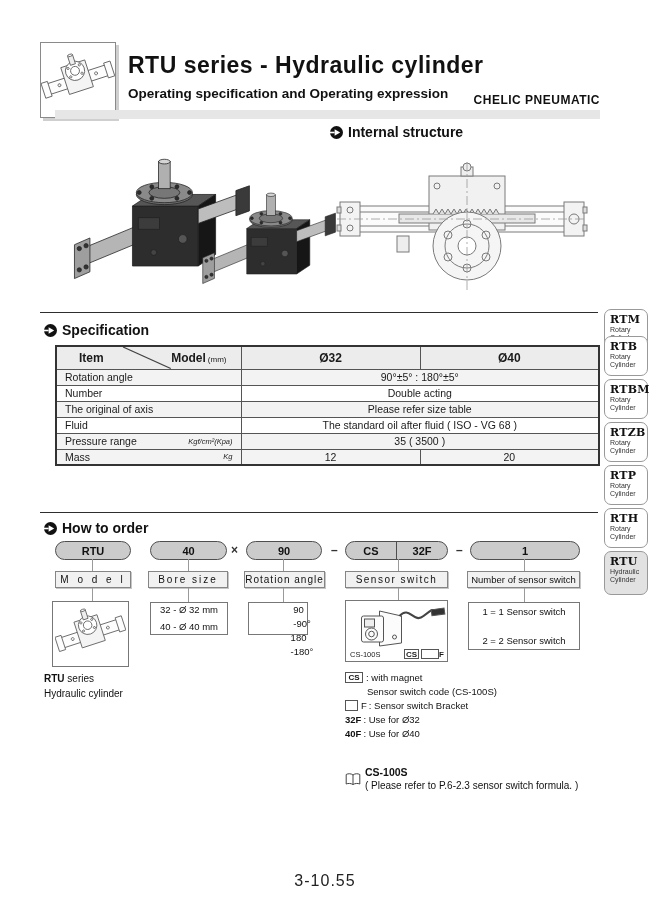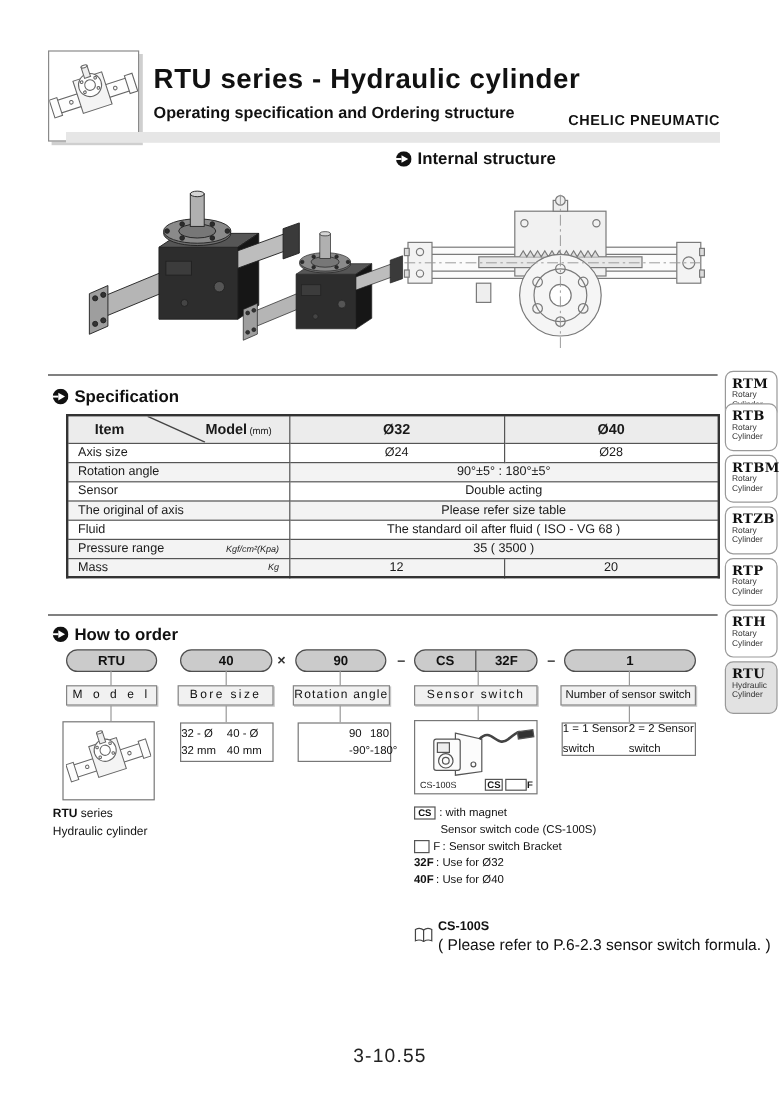--- a/index.html
+++ b/index.html
@@ -41,38 +41,38 @@
   
   .pill{position:absolute;top:541px;height:19px;background:#cbcbcb;border:1.5px solid #4e4e4e;border-radius:10px;
         display:flex;align-items:center;justify-content:center;font-weight:bold;font-size:11px;box-sizing:border-box;color:#111;}
   .pill .cell{flex:1;display:flex;align-items:center;justify-content:center;height:100%;}
   .pill .cell+.cell{border-left:1.2px solid #4e4e4e;}
   .sep{position:absolute;top:543px;font-weight:bold;font-size:12px;color:#333;}
   .olabel{position:absolute;top:571px;height:17px;background:#f1f1f1;border:1px solid #858585;box-shadow:1px 1px 0 #c6c6c6;
           display:flex;align-items:center;justify-content:center;font-size:10px;box-sizing:border-box;color:#111;}
   .vline{position:absolute;width:0;border-left:1.5px solid #9a9a9a;}
   .obox{position:absolute;background:#fff;border:1px solid #777;box-sizing:border-box;}
-  .opt-text{display:flex;flex-direction:row;align-items:center;justify-content:center;font-size:9.5px;line-height:14px;color:#111;}
+  .opt-text{display:flex;flex-direction:column;align-items:center;justify-content:space-between;font-size:9.5px;line-height:14px;color:#111;}
   .caption{position:absolute;left:44px;top:671px;font-size:10px;line-height:15px;color:#111;}
   .sensor-tags{position:absolute;right:3px;bottom:2px;display:flex;align-items:center;gap:0;font-size:8px;font-weight:bold;}
   .minibox{display:inline-block;border:1px solid #555;height:10px;line-height:10px;text-align:center;background:#fff;box-sizing:border-box;}
   .sensor-model{position:absolute;left:4px;bottom:2px;font-size:7.5px;color:#222;}
 
   .notes{position:absolute;left:345px;top:670px;width:245px;font-size:9.5px;line-height:13px;color:#111;}
   .notes .row{display:flex;align-items:center;margin-top:1px;}
   .cbox{display:inline-block;width:16px;height:9px;border:1px solid #555;background:#fff;margin-right:3px;flex:0 0 auto;box-sizing:content-box;}
   .cbox.cs{width:auto;min-width:14px;padding:0 1px;font-size:8px;font-weight:bold;line-height:9px;text-align:center;}
   .indent{margin-left:22px;margin-top:1px;}
   .gap{margin-top:6px;}
   .code-pre{font-weight:normal;margin-right:2px;}
 
   .refblock{position:absolute;left:345px;top:766px;display:flex;gap:4px;}
   .refblock svg{width:16px;height:15px;margin-top:6px;}
   .ref-title{font-size:10.5px;font-weight:bold;color:#111;}
-  .ref-note{font-size:13px;color:#111;margin-top:2px;}
+  .ref-note{font-size:10px;color:#111;margin-top:2px;}
 
   
   .tab{position:absolute;left:604px;width:44px;height:40px;background:#fff;border:1px solid #999;border-radius:7px;
        box-sizing:border-box;padding:3px 0 0 5px;cursor:pointer;}
   .tab .code{font-family:"DejaVu Serif",serif;font-weight:bold;font-size:11px;letter-spacing:.3px;color:#111;}
   .tab .l{font-size:7px;line-height:8px;color:#333;}
   .tab.active{background:#e2e2e2;height:44px;}
 
   .footer{position:absolute;left:250px;top:872px;width:150px;text-align:center;font-size:16px;letter-spacing:1px;color:#222;}
 </style>
@@ -141,21 +141,21 @@
 </svg>
 
 <div class="page">
 
   <div class="logo-box">
     <svg>
         <use href="#iso-cyl"></use>
       </svg>
   </div>
   <div class="title">RTU series  -  Hydraulic cylinder</div>
-  <div class="subtitle">Operating specification and Ordering structure</div>
+  <div class="subtitle">Operating specification and Operating expression</div>
   <div class="brand">CHELIC PNEUMATIC</div>
   <div class="band"></div>
 
   <div class="sec-head" style="left:330px;top:124px;">
     <svg>
         <use href="#play"></use>
       </svg>
     <span>Internal structure</span>
   </div>
 
@@ -225,41 +225,32 @@
           <line x1="36" y1="0" x2="62" y2="100" stroke="#444" stroke-width="4" vector-effect="non-scaling-stroke" style="stroke-width:1.2px"></line>
         </svg>
         <div class="corner-in">
           <span>Item</span>
           <span><b>Model</b><i class="cu">(mm)</i></span>
         </div>
       </td>
       <td class="thcol">Ø32</td>
       <td class="thcol">Ø40</td>
     </tr>
+    <tr class="alt">
+      <td class="ti">
+            <div class="ti-in">
+              <span>Rotation angle</span>
+            </div>
+          </td>
+      <td colspan="2">90°±5° : 180°±5°</td>
+    </tr>
     <tr>
       <td class="ti">
             <div class="ti-in">
-              <span>Axis size</span>
-            </div>
-          </td>
-      <td>Ø24</td>
-      <td>Ø28</td>
-    </tr>
-    <tr class="alt">
-      <td class="ti">
-            <div class="ti-in">
-              <span>Rotation angle</span>
-            </div>
-          </td>
-      <td colspan="2">90°±5° : 180°±5°</td>
-    </tr>
-    <tr>
-      <td class="ti">
-            <div class="ti-in">
-              <span>Sensor</span>
+              <span>Number</span>
             </div>
           </td>
       <td colspan="2">Double acting</td>
     </tr>
     <tr class="alt">
       <td class="ti">
             <div class="ti-in">
               <span>The original of axis</span>
             </div>
           </td>
@@ -341,21 +332,21 @@
   <div class="caption">
     <div><b>RTU</b><span> series</span></div>
     <div>Hydraulic cylinder</div>
   </div>
 
   <div class="obox opt-text" style="left:150px;top:602px;width:78px;height:33px;">
     <span>32 - Ø 32 mm</span>
     <span>40 - Ø 40 mm</span>
   </div>
 
-  <div class="obox opt-text" style="left:248px;top:602px;width:78px;height:33px;padding-left:48px;">
+  <div class="obox opt-text" style="left:248px;top:602px;width:60px;height:33px;padding-left:48px;">
     <span>90 -90°</span>
     <span>180 -180°</span>
   </div>
 
   <div class="obox" style="left:345px;top:600px;width:103px;height:62px;">
     <svg style="position:absolute;left:2px;top:2px;width:99px;height:44px;" viewBox="0 0 96 44">
       <g stroke="#555" fill="#fcfcfc" stroke-width="1">
         <polygon points="30,8 52,13 52,40 30,43"></polygon>
         <rect x="12" y="13" width="22" height="26" rx="2"></rect>
         <circle cx="22" cy="31" r="6"></circle>
@@ -367,21 +358,21 @@
       </g>
     </svg>
     <span class="sensor-model">CS-100S</span>
     <span class="sensor-tags">
       <span class="minibox" style="width:15px;">CS</span>
       <span class="minibox" style="width:18px;margin-left:2px;"></span>
         <span>F</span>
     </span>
   </div>
 
-  <div class="obox opt-text" style="left:468px;top:602px;width:112px;height:28px;line-height:17px;">
+  <div class="obox opt-text" style="left:468px;top:602px;width:112px;height:48px;line-height:17px;">
     <span>1 = 1 Sensor switch</span>
     <span>2 = 2 Sensor switch</span>
   </div>
 
   <div class="notes">
     <div class="row">
         <span class="cbox cs">CS</span>
         <span>: with magnet</span>
       </div>
     <div class="indent">Sensor switch code (CS-100S)</div>

